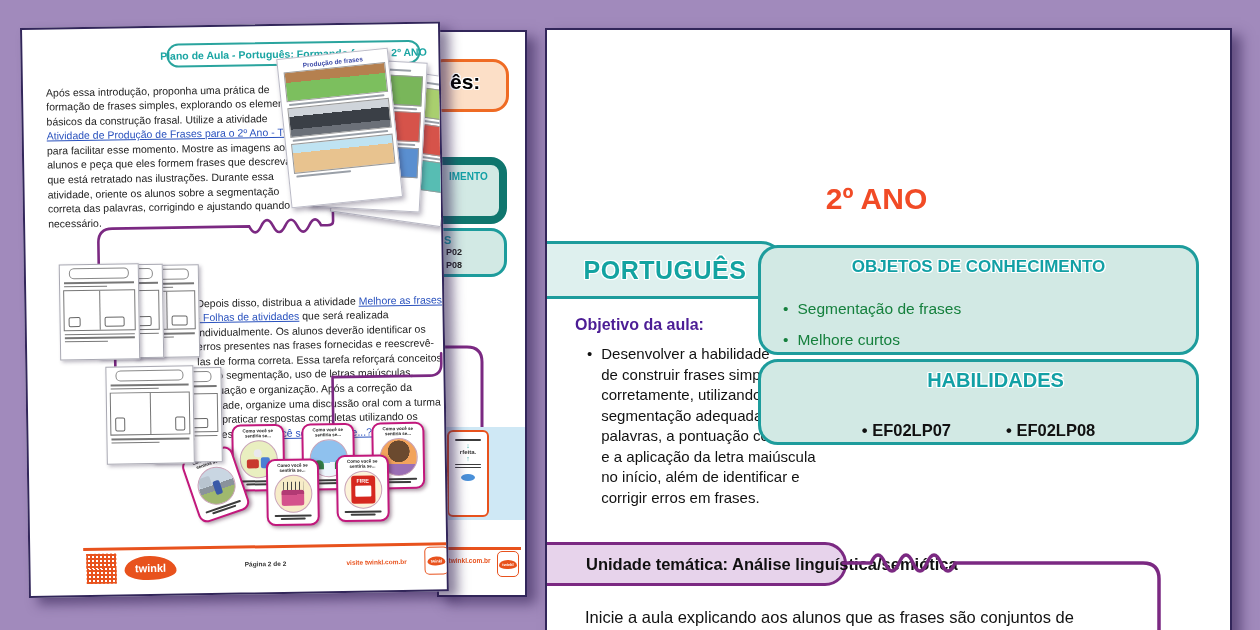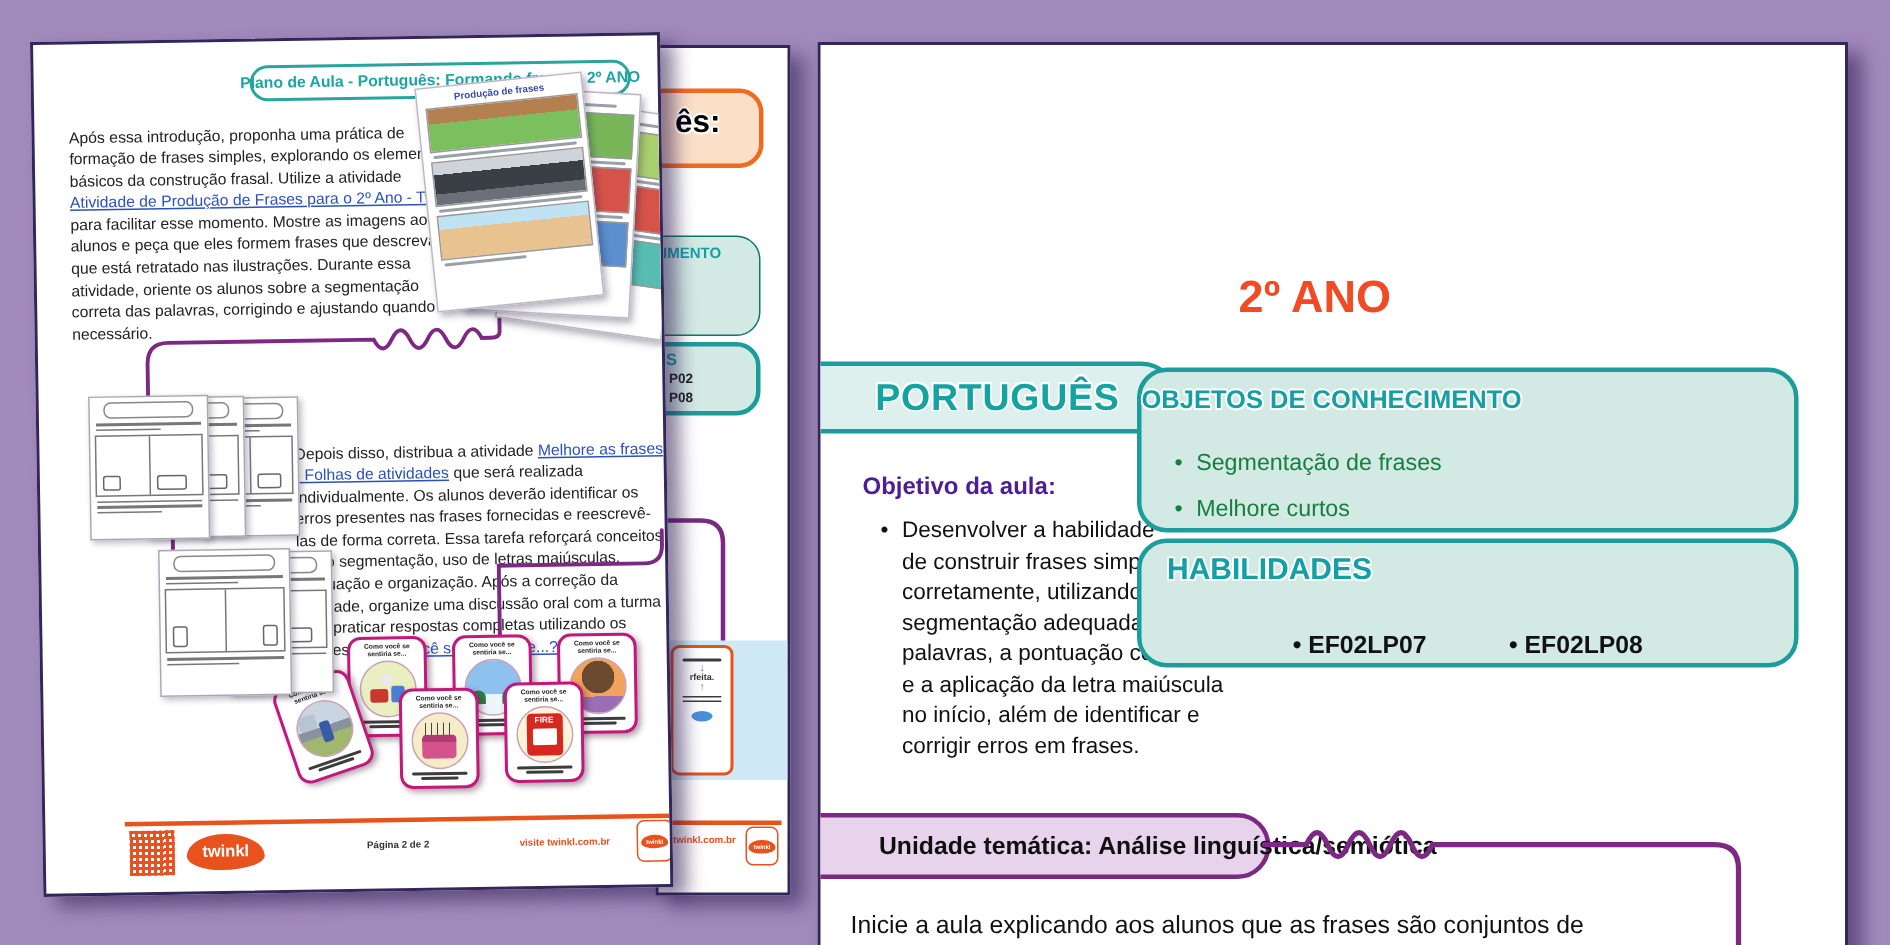--- a/index.html
+++ b/index.html
@@ -88,56 +88,56 @@
   .title-box{
     position:absolute;left:47px;top:38px;width:603px;height:94px;box-sizing:border-box;
     background:#fcdfc7;border:3.5px solid #ef6b24;border-radius:20px;
     display:flex;flex-direction:column;align-items:center;justify-content:center;
     font-size:33px;font-weight:bold;color:#f14b26;line-height:40px;text-align:center;
   }
   .outlined{text-shadow:2px 0 #fff,-2px 0 #fff,0 2px #fff,0 -2px #fff,1.5px 1.5px #fff,-1.5px -1.5px #fff,1.5px -1.5px #fff,-1.5px 1.5px #fff;}
   .outlined-sm{text-shadow:1.2px 0 #fff,-1.2px 0 #fff,0 1.2px #fff,0 -1.2px #fff,1px 1px #fff,-1px -1px #fff,1px -1px #fff,-1px 1px #fff;}
   .year{position:absolute;left:47px;top:152px;width:565px;text-align:center;font-size:30px;font-weight:bold;color:#f14b26;}
   .subject-pill{
-    position:absolute;left:-28px;top:211px;width:266px;height:48px;box-sizing:border-box;
+    position:absolute;left:-28px;top:211px;width:266px;height:58px;box-sizing:border-box;
     background:#def0ee;border:3px solid #1d9c9c;border-radius:24px;
     display:flex;align-items:center;justify-content:center;
     font-size:25px;font-weight:bold;color:#14a3a1;letter-spacing:.5px;
   }
   .teal-box{
     position:absolute;left:211px;width:441px;box-sizing:border-box;
     background:#d2e9e4;border:3px solid #1d9c9c;border-radius:20px;
   }
-  .teal-head{width:100%;text-align:left;font-weight:bold;color:#12a0a5;}
+  .teal-head{width:100%;text-align:center;font-weight:bold;color:#12a0a5;}
   .tb-item{position:absolute;font-size:15.5px;color:#15803d;}
   .tb-item::before{content:"•";margin-right:9px;}
   .codes-row{position:absolute;width:100%;display:flex;justify-content:center;gap:55px;font-size:16.5px;font-weight:bold;color:#111;}
   .codes-row span::before{content:"• ";font-weight:bold;}
   .obj-head{position:absolute;left:28px;top:286px;font-size:16px;font-weight:bold;color:#4c1d95;}
   .obj-body{position:absolute;left:40px;top:314px;width:270px;display:flex;font-size:15px;line-height:20.5px;color:#111;}
   .obj-body .dot{margin-right:9px;}
   .obj-body .txt{white-space:pre-line;}
   .unit-banner{
     position:absolute;left:-28px;top:512px;width:328px;height:44px;box-sizing:border-box;
     background:#e7d3eb;border:3px solid #7b2982;border-radius:24px;
     display:flex;align-items:center;
     font-size:16.5px;font-weight:bold;color:#101010;
   }
   .unit-banner span{margin-left:64px;white-space:nowrap;}
-  .intro{position:absolute;left:20px;top:578px;width:620px;font-size:16.5px;color:#111;}
+  .intro{position:absolute;left:38px;top:578px;width:620px;font-size:16.5px;color:#111;}
   svg{display:block;}
 </style>
 </head>
 <body>
 
 <div id="middle-page" class="page">
   <div class="frag" style="left:-12px;top:27px;width:82px;height:53px;background:#fcdfc7;border:3px solid #ef6b24;border-radius:16px;">
     <span class="outlined-sm" style="position:absolute;left:20px;top:8px;font-size:21px;font-weight:bold;color:#000000;">ês:</span>
   </div>
-  <div class="frag" style="left:-12px;top:125px;width:80px;height:67px;background:#d2e9e4;border:1px solid #0f766e;border-radius:16px;">
+  <div class="frag" style="left:-12px;top:125px;width:80px;height:67px;background:#d2e9e4;border:8px solid #0f766e;border-radius:16px;">
     <span style="position:absolute;left:14px;top:6px;font-size:10px;font-weight:bold;color:#12a0a5;">IMENTO</span>
   </div>
   <div class="frag" style="left:-12px;top:196px;width:80px;height:49px;background:#d2e9e4;border:3px solid #1d9c9c;border-radius:16px;">
     <span style="position:absolute;left:14px;top:3px;font-size:11px;font-weight:bold;color:#12a0a5;">S</span>
     <span style="position:absolute;left:16px;top:16px;font-size:9px;font-weight:bold;color:#222;">P02</span>
     <span style="position:absolute;left:16px;top:29px;font-size:9px;font-weight:bold;color:#222;">P08</span>
   </div>
   <svg class="abs" style="left:0;top:0;" width="86" height="563" viewBox="0 0 86 563">
     <path d="M0,315 H28 Q43,315 43,330 V395 Q43,410 58,410 H86" fill="none" stroke="#7b2982" stroke-width="3"></path>
   </svg>

